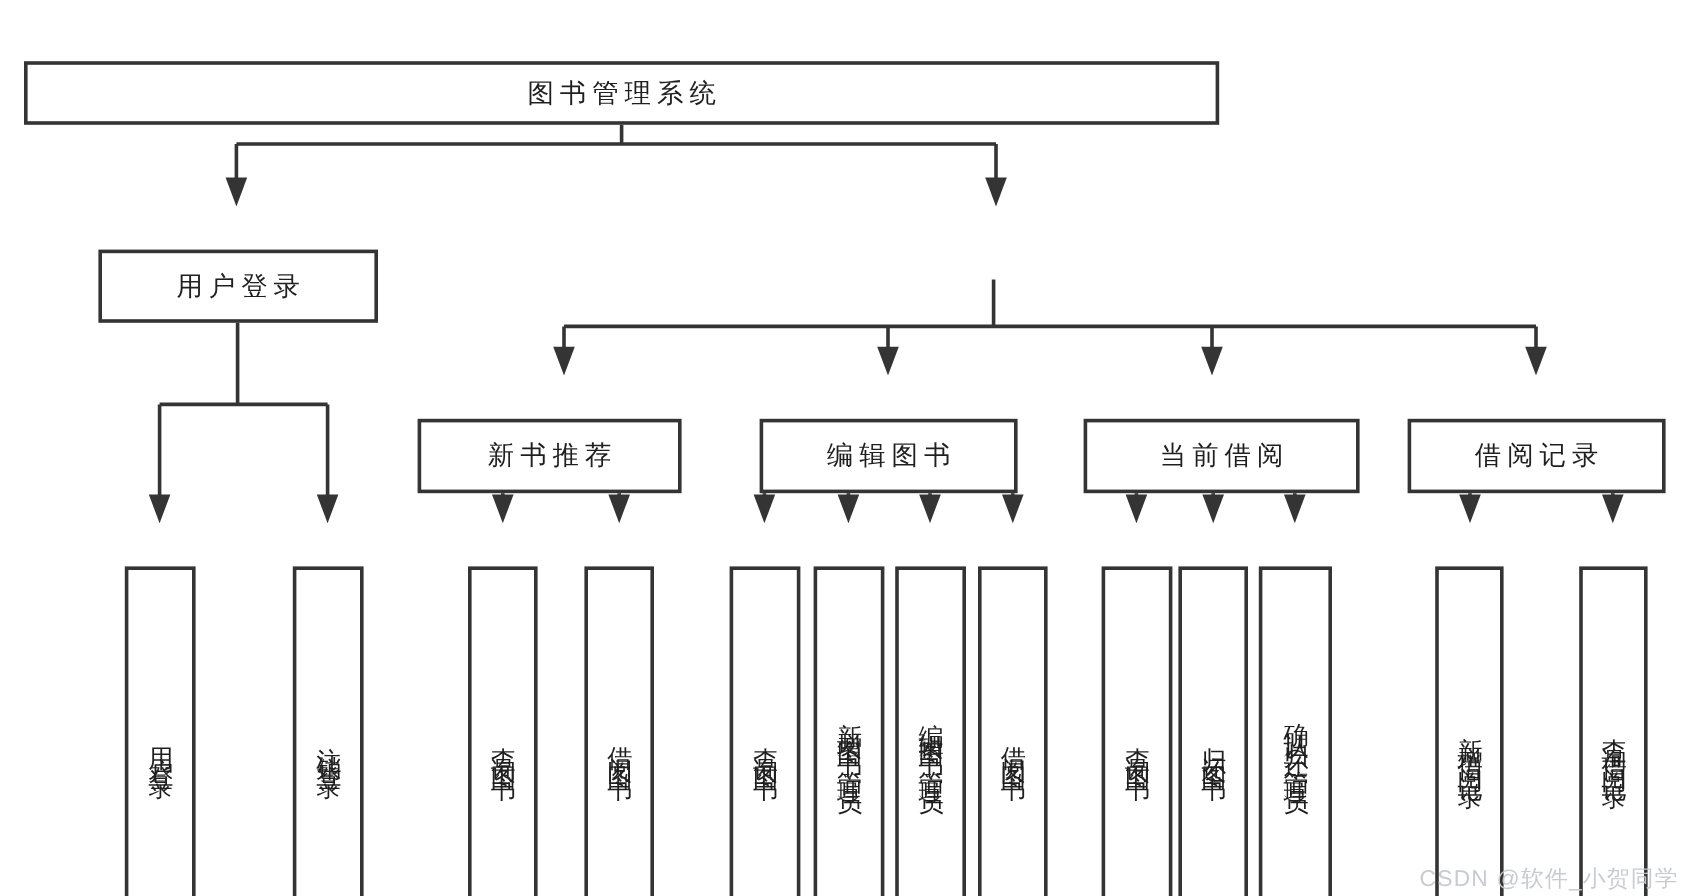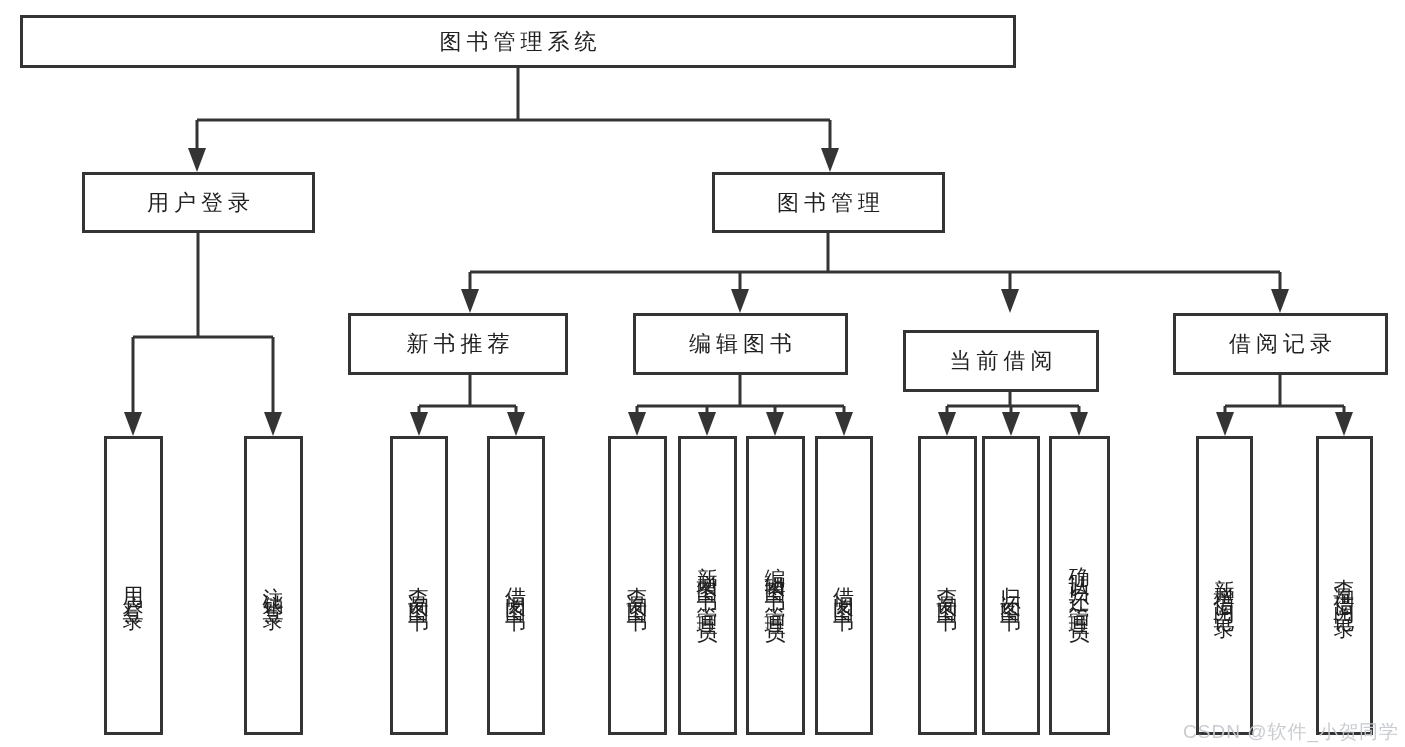--- a/index.html
+++ b/index.html
@@ -22,20 +22,21 @@
     pointer-events: none;
   }
   .box {
     position: absolute;
     box-sizing: border-box;
     background: #ffffff;
     border: 3px solid #343434;
     display: flex;
     align-items: center;
     justify-content: center;
+    margin-top: 36px;
   }
   .h-label {
     font-size: 22px;
     letter-spacing: 5px;
     text-indent: 5px;
     color: #1f1f1f;
     white-space: nowrap;
   }
   .v-label {
     writing-mode: vertical-rl;
@@ -46,21 +47,21 @@
     line-height: 1.0;
   }
   
   #n-root        { left: 20px;  top: 15px;  width: 996px; height: 53px; }
   
   #n-user-login  { left: 82px;  top: 172px; width: 233px; height: 61px; }
   #n-book-mgmt   { left: 712px; top: 172px; width: 233px; height: 61px; }
   
   #n-new-book        { left: 348px;  top: 313px; width: 220px; height: 62px; }
   #n-book-borrow     { left: 633px;  top: 313px; width: 215px; height: 62px; }
-  #n-current-borrow  { left: 903px;  top: 330px; width: 196px; height: 62px; }
+  #n-current-borrow  { left: 903px;  top: 313px; width: 230px; height: 62px; }
   #n-borrow-records  { left: 1173px; top: 313px; width: 215px; height: 62px; }
   
   .leaf { top: 436px; height: 299px; }
   #l-user-login { left: 104px;  width: 59px; }
   #l-logout     { left: 244px;  width: 59px; }
   #l-rec-query  { left: 390px;  width: 58px; }
   #l-rec-borrow { left: 487px;  width: 58px; }
   #l-bb-query   { left: 608px;  width: 59px; }
   #l-bb-add     { left: 678px;  width: 59px; }
   #l-bb-edit    { left: 746px;  width: 59px; }
@@ -121,23 +122,20 @@
     </g>
   </svg>
 
   <div class="box" id="n-root">
     <span class="h-label">图书管理系统</span>
   </div>
 
   <div class="box" id="n-user-login">
     <span class="h-label">用户登录</span>
   </div>
-  <div class="box" id="n-book-mgmt">
-    <span class="h-label">图书管理</span>
-  </div>
 
   <div class="box" id="n-new-book">
     <span class="h-label">新书推荐</span>
   </div>
   <div class="box" id="n-book-borrow">
     <span class="h-label">编辑图书</span>
   </div>
   <div class="box" id="n-current-borrow">
     <span class="h-label">当前借阅</span>
   </div>

